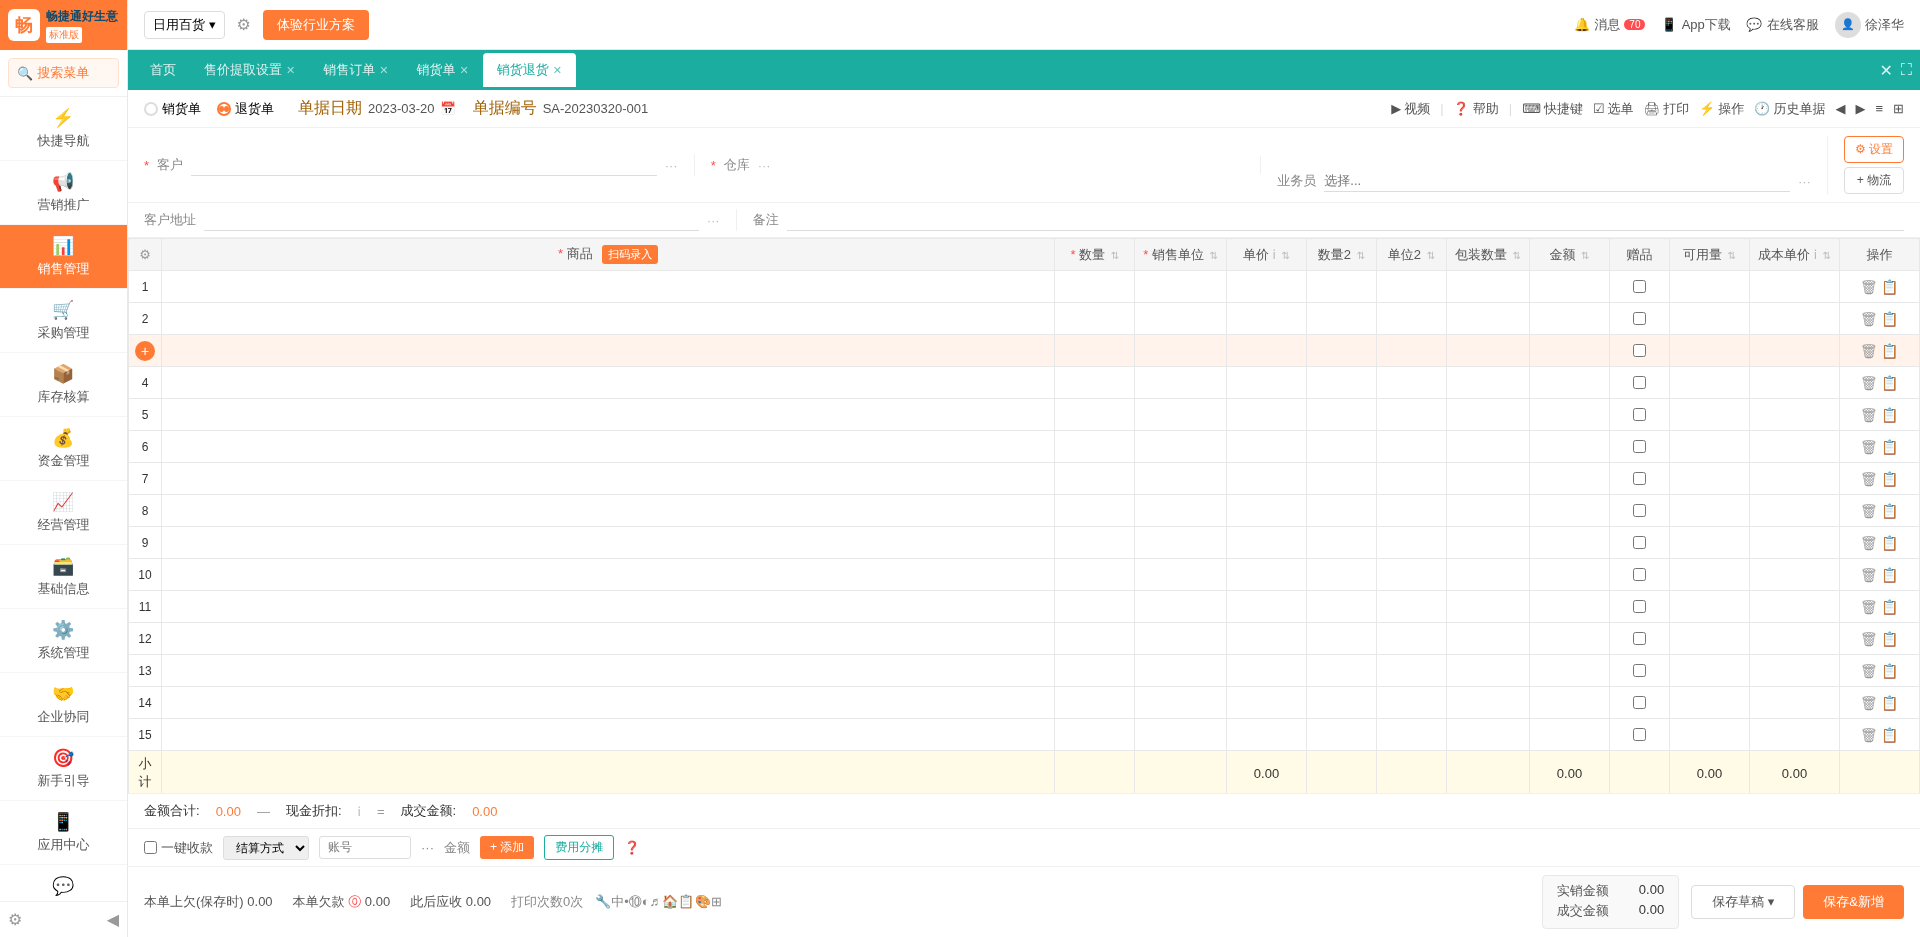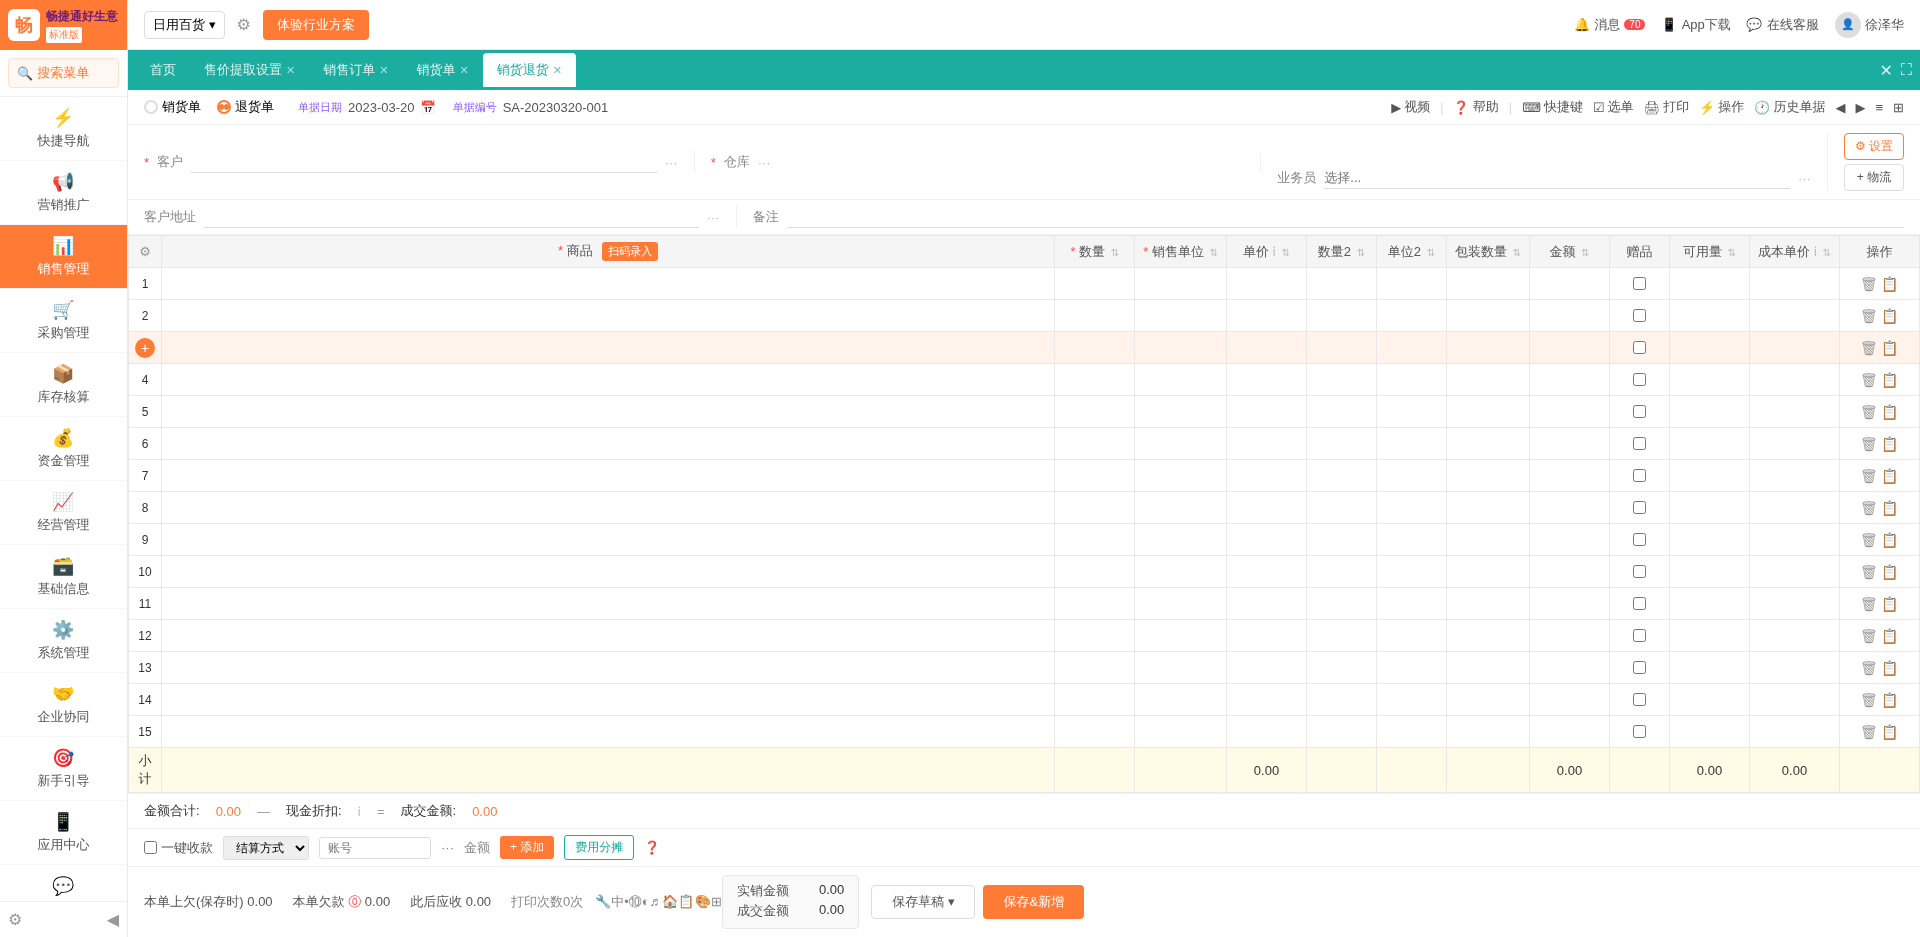--- a/index.html
+++ b/index.html
@@ -42,21 +42,21 @@
 
     
     .content { flex: 1; background: #fff; overflow: hidden; display: flex; flex-direction: column; }
     .radio-group { display: flex; align-items: center; gap: 16px; }
     .radio-item { display: flex; align-items: center; gap: 4px; cursor: pointer; }
     .radio-dot { width: 14px; height: 14px; border-radius: 50%; border: 2px solid #ddd; display: flex; align-items: center; justify-content: center; }
     .radio-dot.checked { border-color: #ff7b35; }
     .radio-dot.checked::after { content: ''; width: 6px; height: 6px; border-radius: 50%; background: #ff7b35; display: block; }
     .form-meta { display: flex; align-items: center; gap: 16px; }
     .form-meta-item { display: flex; align-items: center; gap: 6px; color: #555; }
-    .form-meta-label { color: #8b5cf6; font-size: 11px; }
+    .form-meta-label { color: #a16207; font-size: 16px; }
     .form-meta-value { font-size: 13px; }
     .form-toolbar-item { display: flex; align-items: center; gap: 3px; cursor: pointer; }
     .toolbar-sep { color: #ddd; }
     .side-btn { border: 1px solid #ddd; background: #fff; border-radius: 4px; padding: 4px 10px; cursor: pointer; font-size: 12px; color: #555; white-space: nowrap; }
     .side-btn-set { color: #ff7b35; border-color: #ff7b35; }
 
     
     .table-wrapper { flex: 1; overflow: auto; position: relative; }
     .data-table { width: 100%; border-collapse: collapse; font-size: 12px; }
     .data-table th { background: #f5f5f5; border: 1px solid #e8e8e8; padding: 6px 8px; text-align: center; color: #555; font-weight: 500; white-space: nowrap; position: sticky; top: 0; z-index: 2; }
@@ -69,40 +69,40 @@
     .scan-btn { background: #ff7b35; color: #fff; border: none; border-radius: 3px; padding: 2px 6px; cursor: pointer; font-size: 11px; }
     .add-row-btn { width: 20px; height: 20px; background: #ff7b35; border-radius: 50%; color: #fff; display: flex; align-items: center; justify-content: center; cursor: pointer; font-size: 14px; border: none; }
     .checkbox-cell { display: flex; justify-content: center; align-items: center; }
     .action-icons { display: flex; gap: 4px; justify-content: center; }
     .action-icon { color: #999; cursor: pointer; font-size: 14px; }
     .subtotal-row td { background: #fffbe6 !important; font-weight: 500; color: #333; }
 
     
     .footer-calc { padding: 8px 16px; background: #fff; border-top: 1px solid #f0f0f0; display: flex; align-items: center; gap: 16px; font-size: 13px; color: #333; }
     .footer-payment { padding: 6px 16px; background: #fff; border-top: 1px solid #f0f0f0; display: flex; align-items: center; gap: 10px; font-size: 12px; color: #555; }
-    .footer-bottom { padding: 8px 16px; background: #fff; border-top: 1px solid #f0f0f0; display: flex; align-items: center; }
+    .footer-bottom { padding: 8px 16px; background: #fff; border-top: 1px solid #f0f0f0; display: flex; align-items: center; justify-content: space-between; }
     .footer-stats { display: flex; gap: 20px; font-size: 12px; color: #555; }
     .footer-actions { display: flex; gap: 8px; }
     .btn-save-draft { background: #fff; border: 1px solid #ddd; border-radius: 4px; padding: 7px 20px; cursor: pointer; font-size: 13px; color: #555; }
     .btn-save-new { background: #ff7b35; border: none; border-radius: 4px; padding: 7px 20px; cursor: pointer; font-size: 13px; color: #fff; }
     .footer-summary { text-align: right; font-size: 13px; color: #555; background: #f9f9f9; border: 1px solid #e8e8e8; border-radius: 4px; padding: 6px 14px; }
     .summary-row { display: flex; justify-content: space-between; gap: 30px; margin-bottom: 2px; }
     .summary-val { color: #333; font-weight: 500; }
     .help-icon { color: #bbb; cursor: pointer; }
 
     .col-sort { color: #bbb; font-size: 10px; cursor: pointer; margin-left: 2px; }
   </style>
 </head>
 <body>
 
 <div class="sidebar">
   <div class="sidebar-logo">
     <div class="sidebar-logo-icon">畅</div>
     <div>
-      <div style="color:#701a75;font-size:12px;font-weight:bold;">畅捷通好生意</div>
+      <div style="color:#0c4a6e;font-size:12px;font-weight:bold;">畅捷通好生意</div>
       <span class="sidebar-tag">标准版</span>
     </div>
   </div>
   <div class="sidebar-search">
     <button class="sidebar-search-btn">
       <span>🔍</span>
       <span>搜索菜单</span>
     </button>
   </div>
   <div class="sidebar-nav">
@@ -776,21 +776,21 @@
     </div>
 
     <div class="footer-payment">
       <label style="display:flex;align-items:center;gap:4px;cursor:pointer;">
         <input type="checkbox" style="">
         <span>一键收款</span>
       </label>
       <select style="border:1px solid #ddd;border-radius:3px;padding:3px 8px;font-size:12px;">
         <option>结算方式</option>
       </select>
-      <input type="text" placeholder="账号" style="border: 1px solid rgb(221, 221, 221); border-radius: 3px; padding: 3px 8px; width: 112px; font-size: 12px;">
+      <input type="text" placeholder="账号" style="border: 1px solid rgb(221, 221, 221); border-radius: 3px; padding: 3px 8px; width: 92px; font-size: 12px; font-family: Liberation Serif, serif;">
       <span style="color:#888;">···</span>
       <span style="color:#888;">金额</span>
       <button style="background:#ff7b35;color:#fff;border:none;border-radius:3px;padding:3px 10px;cursor:pointer;font-size:12px;">+ 添加</button>
       <button style="background:#fff;border:1px solid #1bada0;color:#1bada0;border-radius:3px;padding:3px 10px;cursor:pointer;font-size:12px;">费用分摊</button>
       <span style="color:#bbb;cursor:pointer;">❓</span>
     </div>
 
     <div class="footer-bottom">
       <div class="footer-stats">
         <span>

